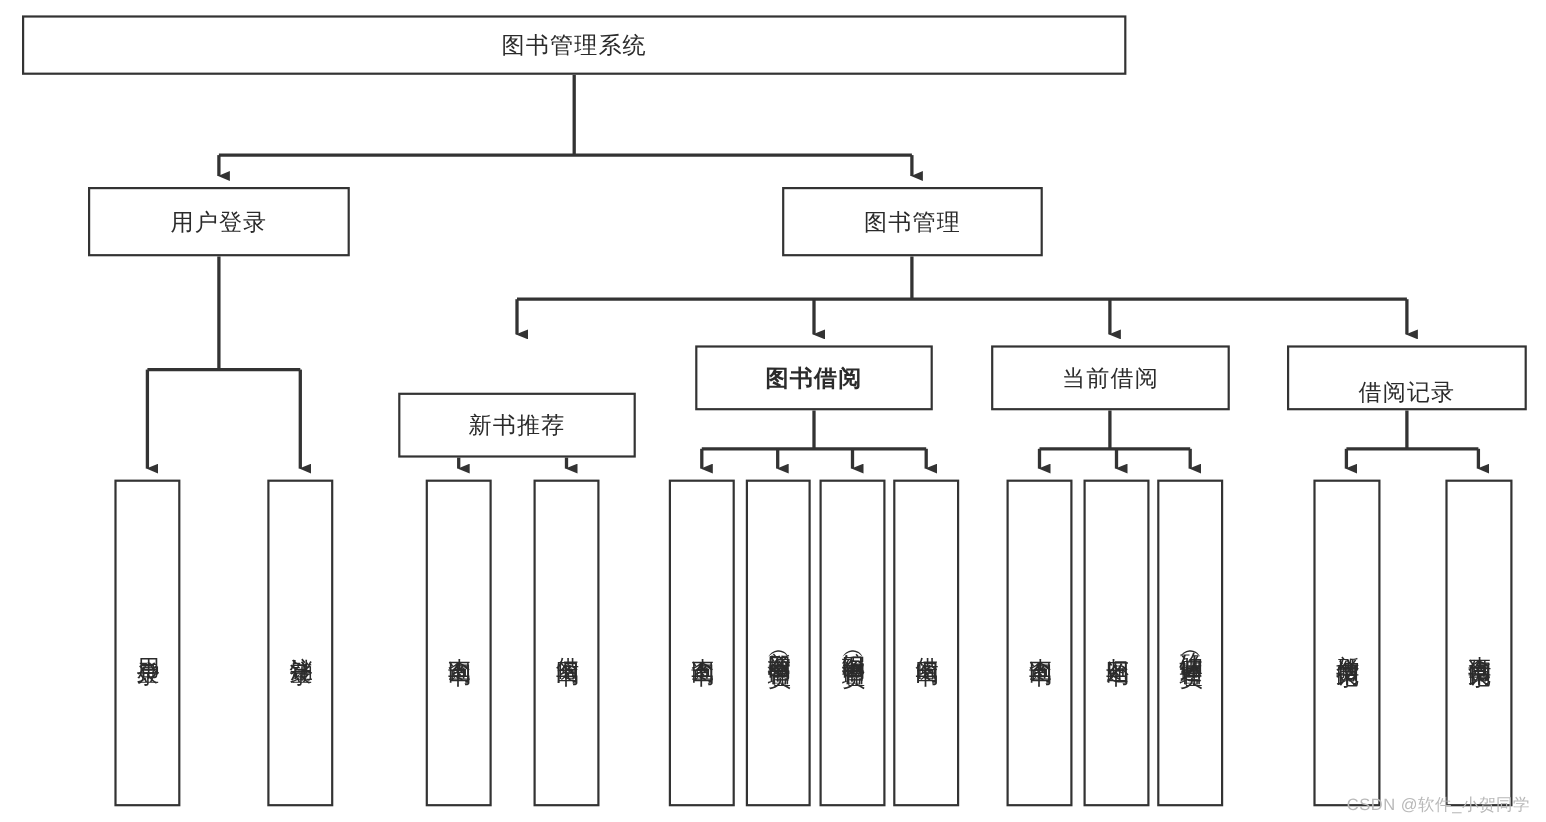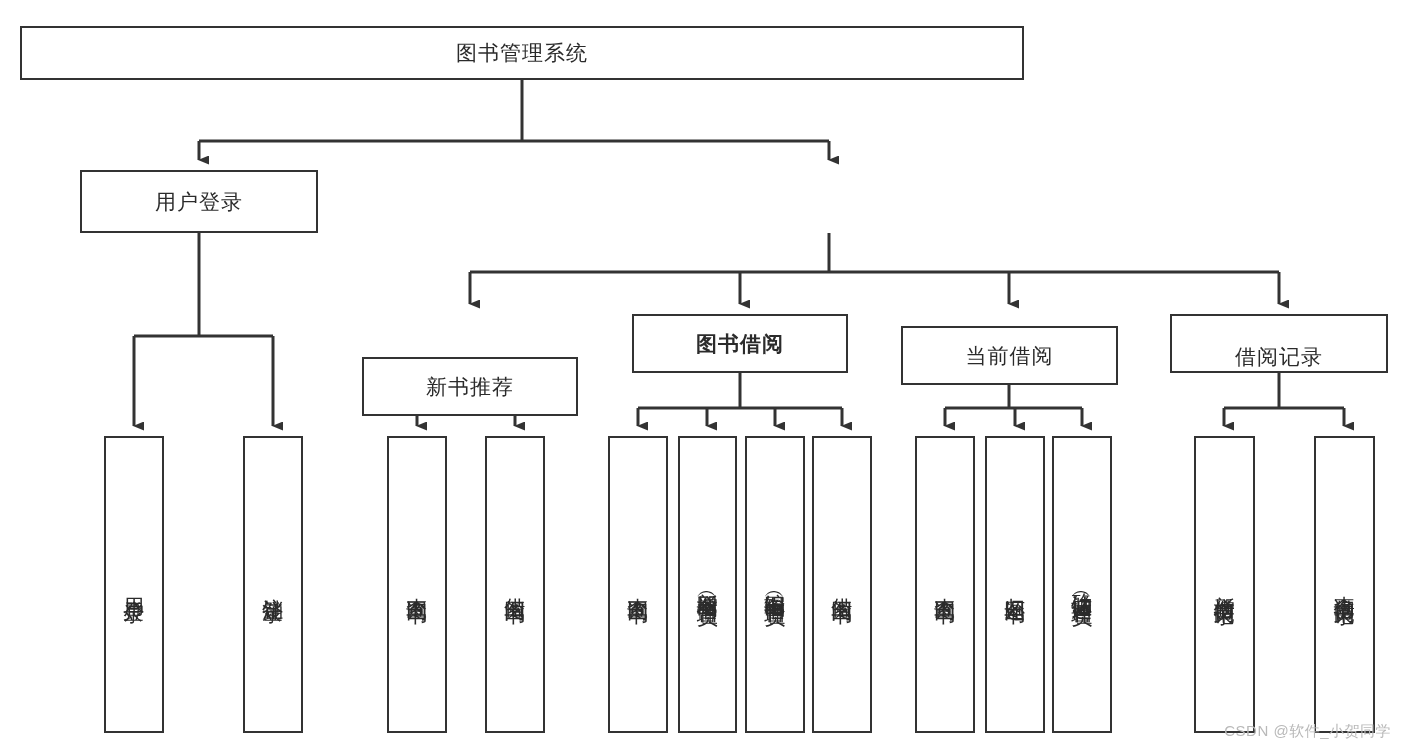--- a/index.html
+++ b/index.html
@@ -118,35 +118,38 @@
       <path d="M1015,408 L1015,426" marker-end="url(#arrowhead)"></path>
       <path d="M1082,408 L1082,426" marker-end="url(#arrowhead)"></path>
 
       <path d="M1279,373 L1279,408"></path>
       <path d="M1224,408 L1344,408"></path>
       <path d="M1224,408 L1224,426" marker-end="url(#arrowhead)"></path>
       <path d="M1344,408 L1344,426" marker-end="url(#arrowhead)"></path>
     </g>
   </svg>
 
-  <div class="node node-h node-root" style="left: 20px; top: 14px; width: 1004px; height: 54px; margin-top: 12px;">
+  <div class="node node-h node-root" style="left: 20px; top: 14px; width: 1004px; height: 54px;">
     <span class="node-label">图书管理系统</span>
   </div>
 
   <div class="node node-h" style="left: 80px; top: 170px; width: 238px; height: 63px;">
     <span class="node-label">用户登录</span>
+  </div>
+  <div class="node node-h" style="left: 711px; top: 170px; width: 237px; height: 63px;">
+    <span class="node-label">图书管理</span>
   </div>
 
   <div class="node node-h" style="left: 362px; top: 314px; width: 216px; height: 59px; margin-top: 43px;">
     <span class="node-label">新书推荐</span>
   </div>
   <div class="node node-h" style="left: 632px; top: 314px; width: 216px; height: 59px; font-weight: bold;">
     <span class="node-label">图书借阅</span>
   </div>
-  <div class="node node-h" style="left: 901px; top: 326px; width: 217px; height: 59px;">
+  <div class="node node-h" style="left: 901px; top: 314px; width: 217px; height: 59px;">
     <span class="node-label">当前借阅</span>
   </div>
   <div class="node node-h" style="left: 1170px; top: 314px; width: 218px; height: 59px; align-items: flex-end;">
     <span class="node-label">借阅记录</span>
   </div>
 
   <div class="node node-v" style="left: 104px; top: 436px; width: 60px; height: 297px;">
     <span class="node-label">用户登录</span>
   </div>
   <div class="node node-v" style="left: 243px; top: 436px; width: 60px; height: 297px;">

